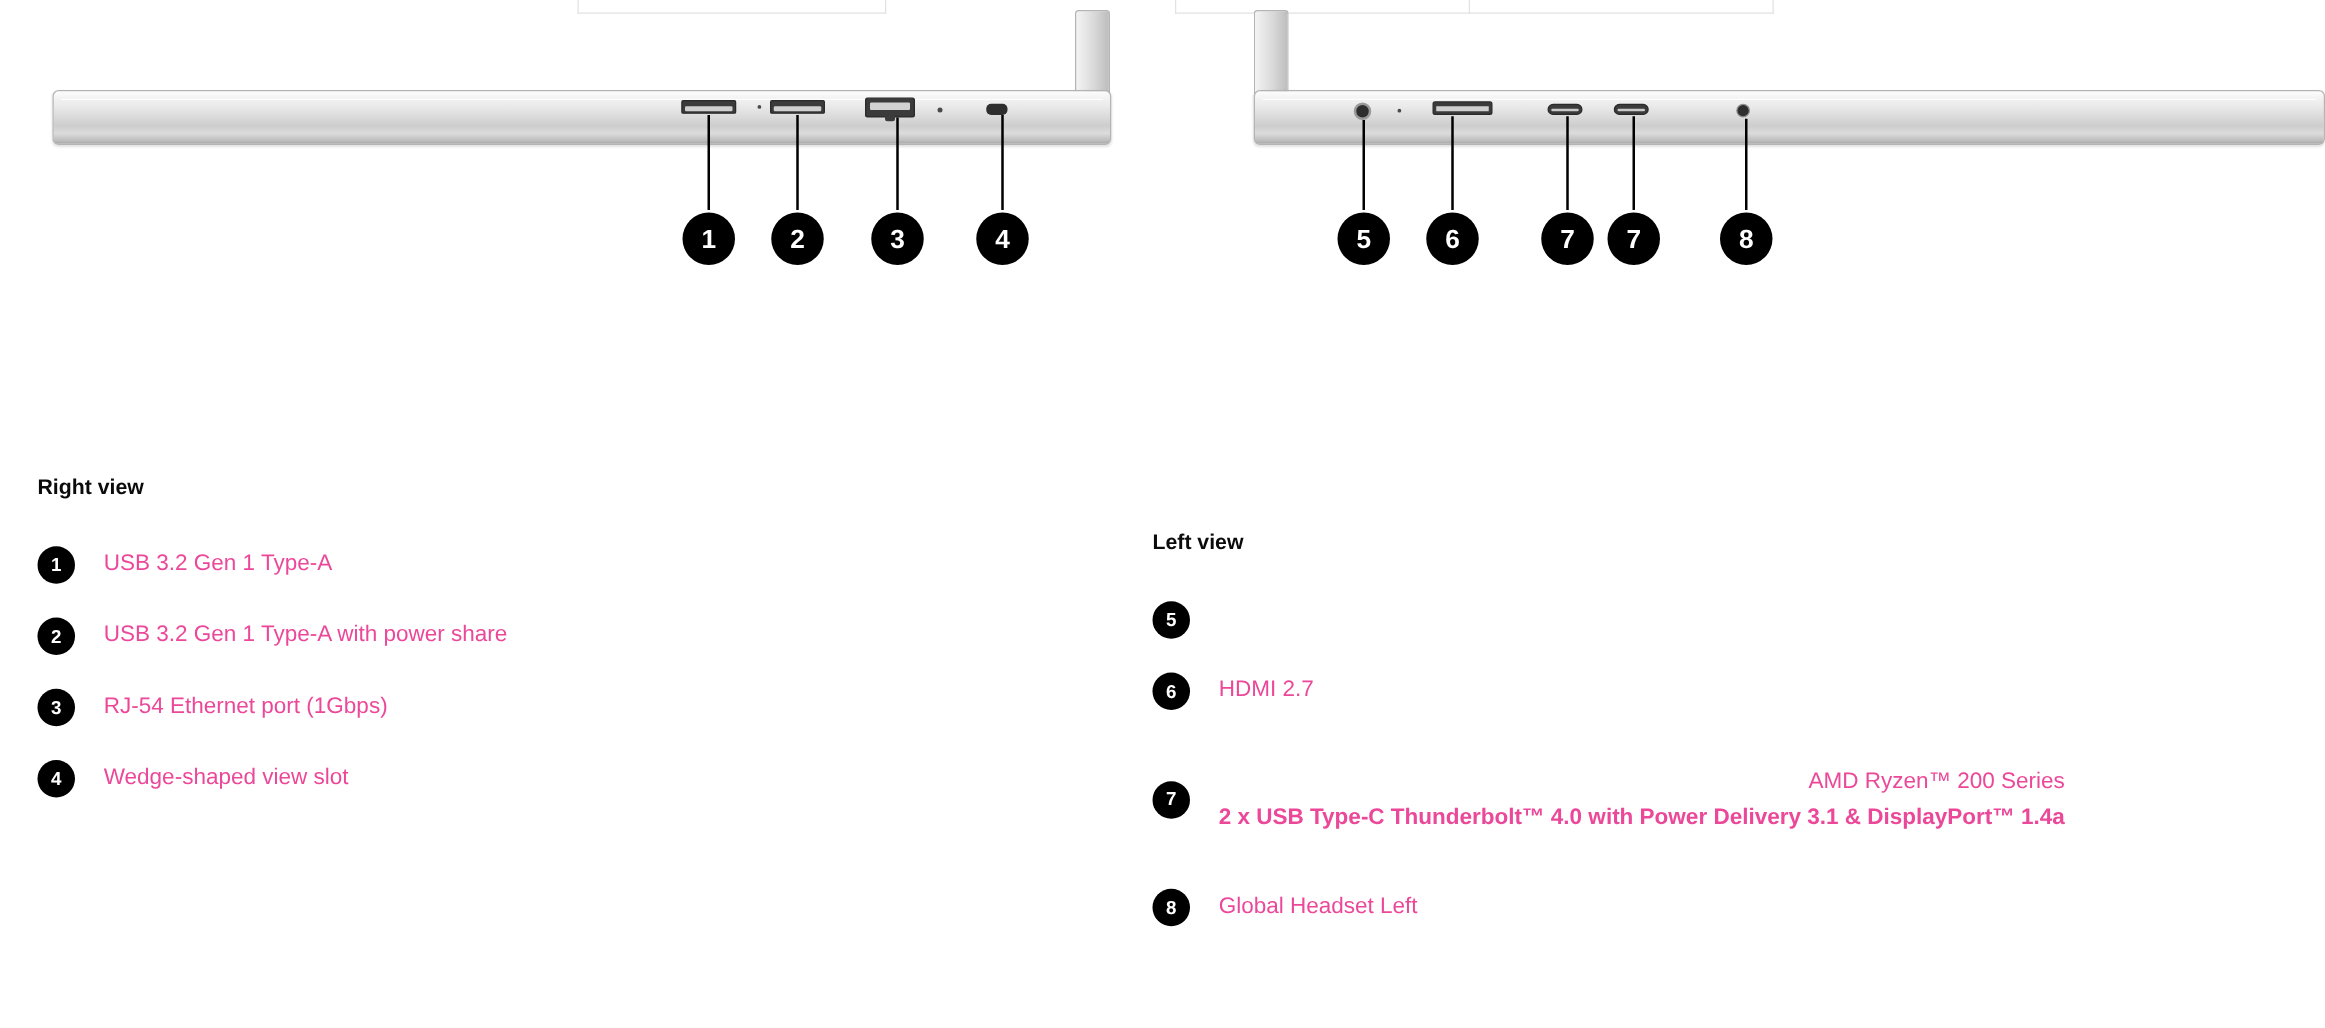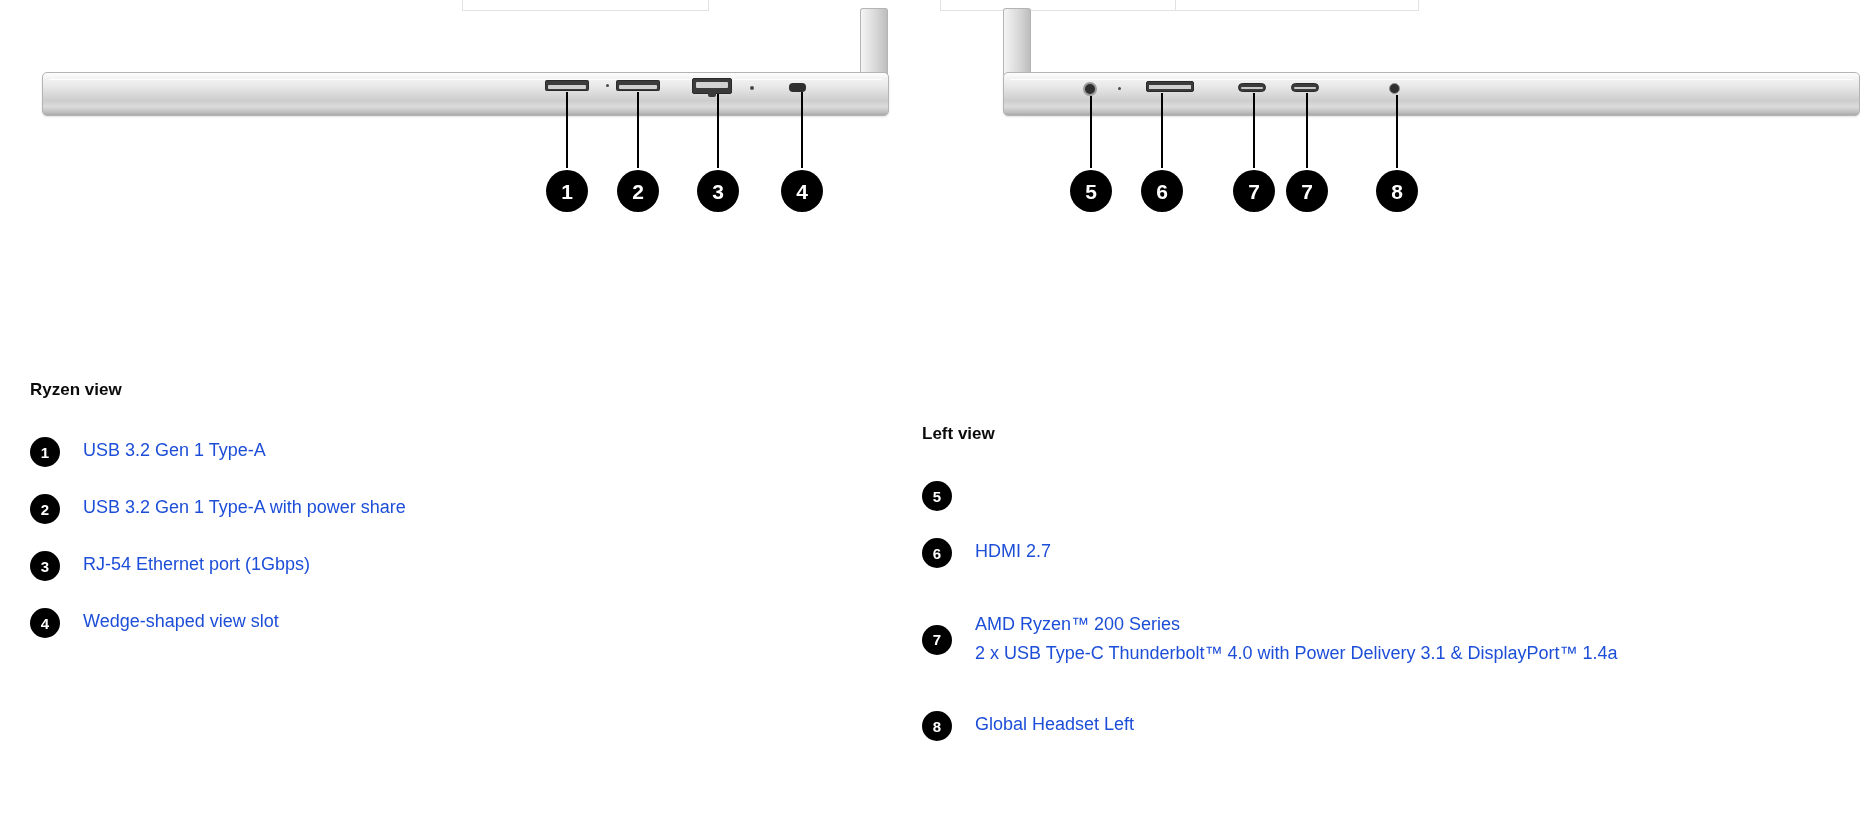--- a/index.html
+++ b/index.html
@@ -211,28 +211,28 @@
     display: flex;
     align-items: center;
     justify-content: center;
     line-height: 1;
     margin-top: 1px;
   }
   .legend-row .txt {
     margin-left: 23px;
     font-size: 18px;
     line-height: 28px;
-    color: #1d4ed8;
+    color: #ec4899;
   }
   .legend-row.multi { align-items: center; }
   .legend-row.multi .txt { margin-top: 0; }
-  .sub-block { margin-bottom: 26px; }
+  .sub-block { margin-bottom: 26px; text-align: right; }
   .sub-block:last-child { margin-bottom: 0; }
   .sub-head { font-size: 18px; line-height: 29px; }
-  .sub-desc { font-size: 18px; line-height: 29px; }
+  .sub-desc { font-size: 18px; line-height: 29px; font-weight: bold; }
   .spacer-row { height: 16px; }
 </style>
 </head>
 <body>
 
 <div class="illus-area">
 
   <div class="top-box" style="left:462px; top:-12px; width:245px; height:22px;"></div>
   <div class="top-box" style="left:940px; top:-12px; width:235px; height:22px;"></div>
   <div class="top-box" style="left:1175px; top:-12px; width:242px; height:22px;"></div>
@@ -287,21 +287,21 @@
   <div class="leader" style="left:1396px; top:95px; height:73px;"></div>
 
   <div class="bubble" style="left:1070px; top:170px;">5</div>
   <div class="bubble" style="left:1141px; top:170px;">6</div>
   <div class="bubble" style="left:1233px; top:170px;">7</div>
   <div class="bubble" style="left:1286px; top:170px;">7</div>
   <div class="bubble" style="left:1376px; top:170px;">8</div>
 </div>
 
 <div class="legend-col right-col">
-  <div class="legend-title">Ryzen view</div>
+  <div class="legend-title">Right view</div>
 
   <div class="legend-row">
     <div class="num">1</div>
     <div class="txt">USB 3.2 Gen 1 Type-A</div>
   </div>
   <div class="legend-row">
     <div class="num">2</div>
     <div class="txt">USB 3.2 Gen 1 Type-A with power share</div>
   </div>
   <div class="legend-row">

